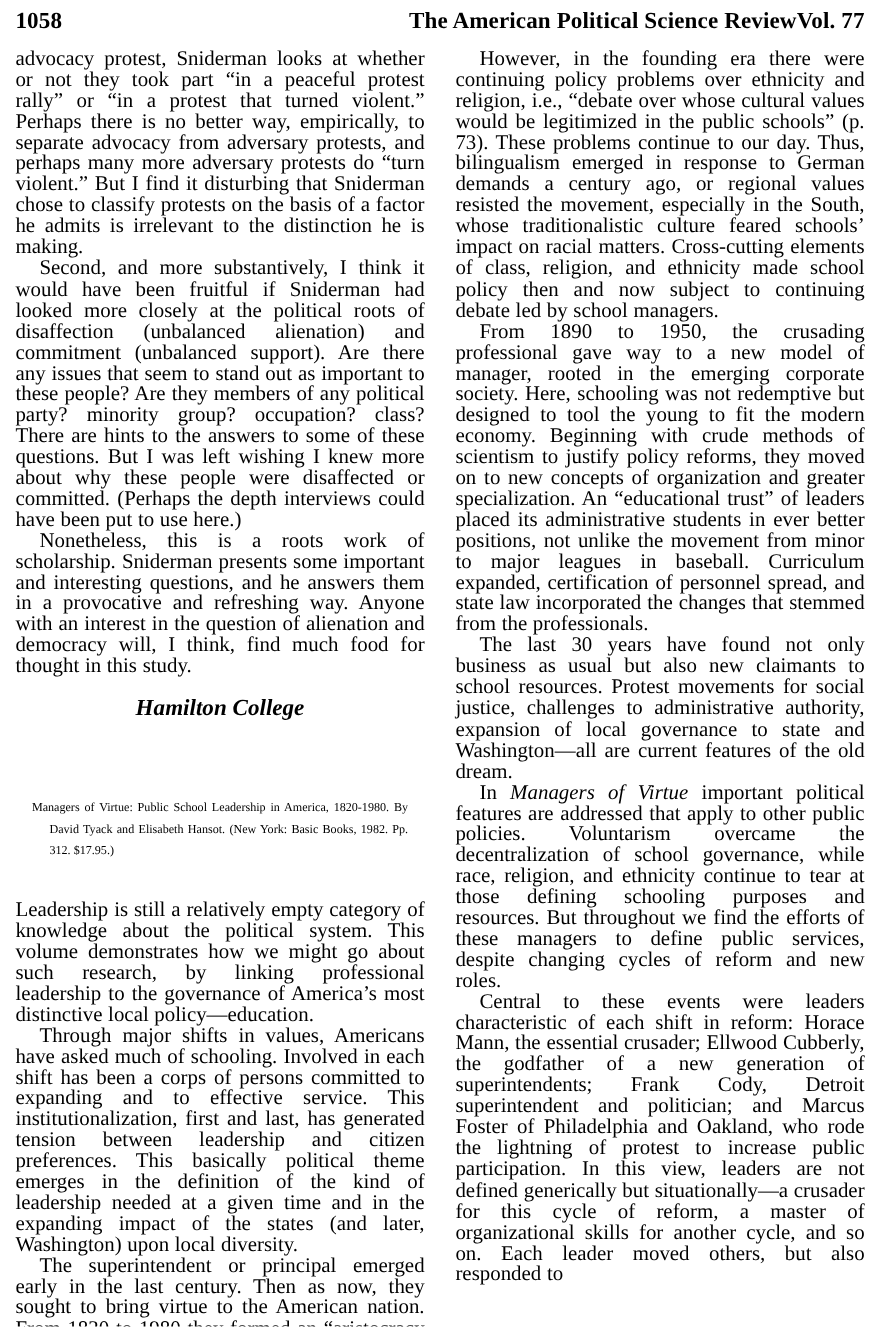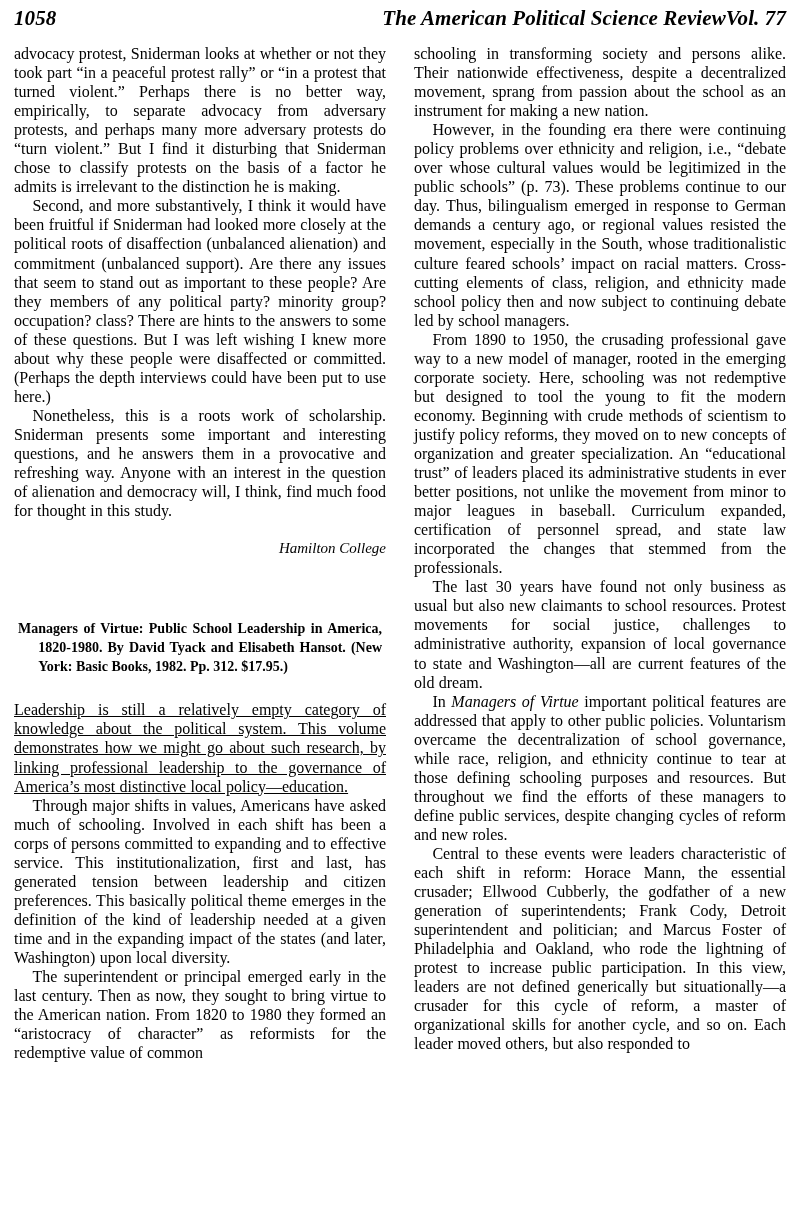--- a/index.html
+++ b/index.html
@@ -28,21 +28,20 @@
     top: 6px;
     left: 14px;
     right: 14px;
     height: 26px;
     display: flex;
     align-items: baseline;
     justify-content: space-between;
     font-size: 21px;
     font-weight: bold;
     letter-spacing: 0.1px;
-    font-style: italic;
   }
   .running-head .folio {
     flex: 0 0 auto;
   }
   .running-head .journal {
     flex: 1 1 auto;
     text-align: right;
     font-weight: bold;
     font-size: 21px;
   }
@@ -61,21 +60,21 @@
     display: flex;
     justify-content: space-between;
   }
   .col {
     width: 372px;
     box-sizing: border-box;
   }
 
   p.para {
     margin: 0;
-    font-size: 16px;
+    font-size: 19px;
     line-height: 19.05px;
     text-align: justify;
     text-indent: 1.15em;
     hyphens: manual;
     -webkit-hyphens: manual;
     word-spacing: 0.02em;
   }
   p.para.first {
     text-indent: 0;
   }
@@ -85,39 +84,39 @@
     padding-top: 3px;
     font-size: 16.1px;
     line-height: 19.05px;
     text-align: right;
     font-variant: small-caps;
     letter-spacing: 0.3px;
   }
   .affiliation {
     margin: 0;
     padding-top: 19px;
-    font-size: 15px;
+    font-size: 21px;
     line-height: 19.05px;
     font-style: italic;
-    text-align: right;
+    text-align: center;
+    font-weight: bold;
   }
 
   .citation {
-    margin: 4px;
+    margin: 15px;
     padding-top: 57px;
-    font-size: 14px;
+    font-size: 11px;
     line-height: 19.05px;
-    font-weight: bold;
+    font-weight: normal;
     text-align: justify;
     padding-left: 1.45em;
     text-indent: -1.45em;
   }
   .after-citation {
     padding-top: 20px;
-    text-decoration: underline;
   }
   i { }
 </style>
 </head>
 <body>
 
 <div class="page">
 
   <div class="running-head">
     <span class="folio">1058</span>
@@ -135,21 +134,20 @@
       <p class="affiliation">Hamilton College</p>
 
       <p class="citation"><span>Managers of Virtue: Public School Leadership in America, 1820-1980.</span><span> By David Tyack and Elisabeth Hansot. (New York: Basic Books, 1982. Pp. 312. $17.95.)</span></p>
 
       <p class="para first after-citation">Leadership is still a relatively empty category of knowledge about the political system. This volume demonstrates how we might go about such research, by linking professional leadership to the governance of America’s most distinctive local policy—education.</p>
       <p class="para">Through major shifts in values, Americans have asked much of schooling. Involved in each shift has been a corps of persons committed to expanding and to effective service. This institutionalization, first and last, has generated tension between leadership and citizen preferences. This basically political theme emerges in the definition of the kind of leadership needed at a given time and in the expanding impact of the states (and later, Washington) upon local diversity.</p>
       <p class="para">The superintendent or principal emerged early in the last century. Then as now, they sought to bring virtue to the American nation. From 1820 to 1980 they formed an “aristocracy of character” as reformists for the redemptive value of common</p>
     </div>
 
     <div class="col">
-      <p class="para first">schooling in transforming society and persons alike. Their nationwide effectiveness, despite a decentralized movement, sprang from passion about the school as an instrument for making a new nation.</p>
       <p class="para">However, in the founding era there were continuing policy problems over ethnicity and religion, i.e., “debate over whose cultural values would be legitimized in the public schools” (p. 73). These problems continue to our day. Thus, bilingualism emerged in response to German demands a century ago, or regional values resisted the movement, especially in the South, whose traditionalistic culture feared schools’ impact on racial matters. Cross-cutting elements of class, religion, and ethnicity made school policy then and now subject to continuing debate led by school managers.</p>
       <p class="para">From 1890 to 1950, the crusading professional gave way to a new model of manager, rooted in the emerging corporate society. Here, schooling was not redemptive but designed to tool the young to fit the modern economy. Beginning with crude methods of scientism to justify policy reforms, they moved on to new concepts of organization and greater specialization. An “educational trust” of leaders placed its administrative students in ever better positions, not unlike the movement from minor to major leagues in baseball. Curriculum expanded, certification of personnel spread, and state law incorporated the changes that stemmed from the professionals.</p>
       <p class="para">The last 30 years have found not only business as usual but also new claimants to school resources. Protest movements for social justice, challenges to administrative authority, expansion of local governance to state and Washington—all are current features of the old dream.</p>
 
       <p class="para"><span>In </span><i>Managers of Virtue</i><span> important political features are addressed that apply to other public policies. Voluntarism overcame the decentralization of school governance, while race, religion, and ethnicity continue to tear at those defining schooling purposes and resources. But throughout we find the efforts of these managers to define public services, despite changing cycles of reform and new roles.</span></p>
 
       <p class="para">Central to these events were leaders characteristic of each shift in reform: Horace Mann, the essential crusader; Ellwood Cubberly, the godfather of a new generation of superintendents; Frank Cody, Detroit superintendent and politician; and Marcus Foster of Philadelphia and Oakland, who rode the lightning of protest to increase public participation. In this view, leaders are not defined generically but situationally—a crusader for this cycle of reform, a master of organizational skills for another cycle, and so on. Each leader moved others, but also responded to</p>
     </div>
 
   </div>

